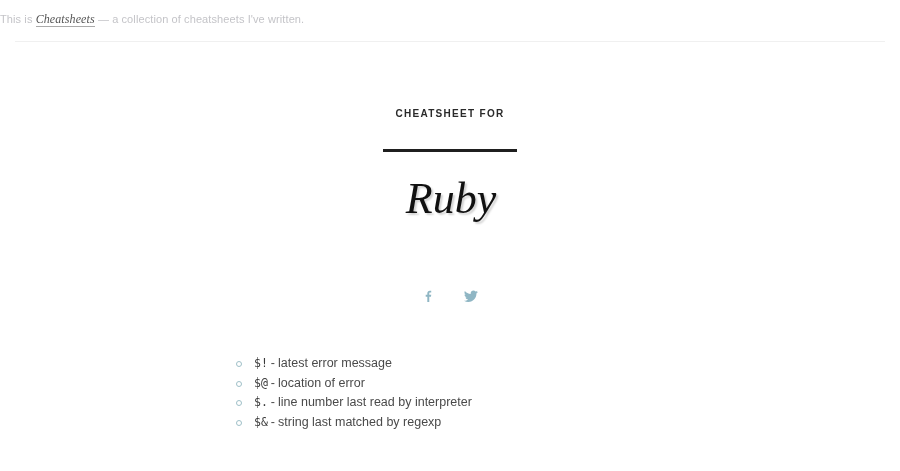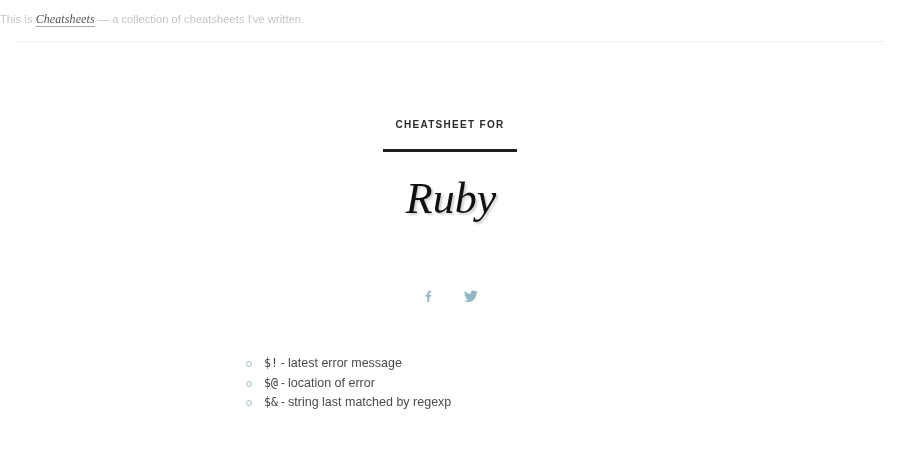--- a/index.html
+++ b/index.html
@@ -43,21 +43,21 @@
     .divider {
       position: absolute;
       top: 41px;
       left: 15px;
       width: 870px;
       height: 1px;
       background: #f0f0f0;
     }
     .kicker {
       position: absolute;
-      top: 119px;
+      top: 108px;
       left: 0;
       width: 900px;
       text-align: center;
       font-size: 10px;
       font-weight: bold;
       letter-spacing: 1.3px;
       color: #2a2a2a;
     }
     .kicker-rule {
       position: absolute;
@@ -90,21 +90,21 @@
       position: absolute;
       top: 0;
       cursor: pointer;
       display: block;
     }
     .share-fb { left: 424px; }
     .share-tw { left: 464px; }
     .list {
       position: absolute;
       top: 354px;
-      left: 246px;
+      left: 236px;
       margin: 0;
       padding: 0;
       list-style: none;
     }
     .list li {
       position: relative;
       height: 19.7px;
       line-height: 19.7px;
       font-size: 12.5px;
       color: #4a4a4a;
@@ -162,15 +162,19 @@
   <li>
     <span class="bullet"></span>
     <span class="code">$!</span><span class="sep">-</span><span>latest error message</span>
   </li>
   <li>
     <span class="bullet"></span>
     <span class="code">$@</span><span class="sep">-</span><span>location of error</span>
   </li>
   <li>
     <span class="bullet"></span>
+    <span class="code">$.</span><span class="sep">-</span><span>line number last read by interpreter</span>
+  </li>
+  <li>
+    <span class="bullet"></span>
     <span class="code">$&amp;</span><span class="sep">-</span><span>string last matched by regexp</span>
   </li>
 </ul>
 
 </body></html>

